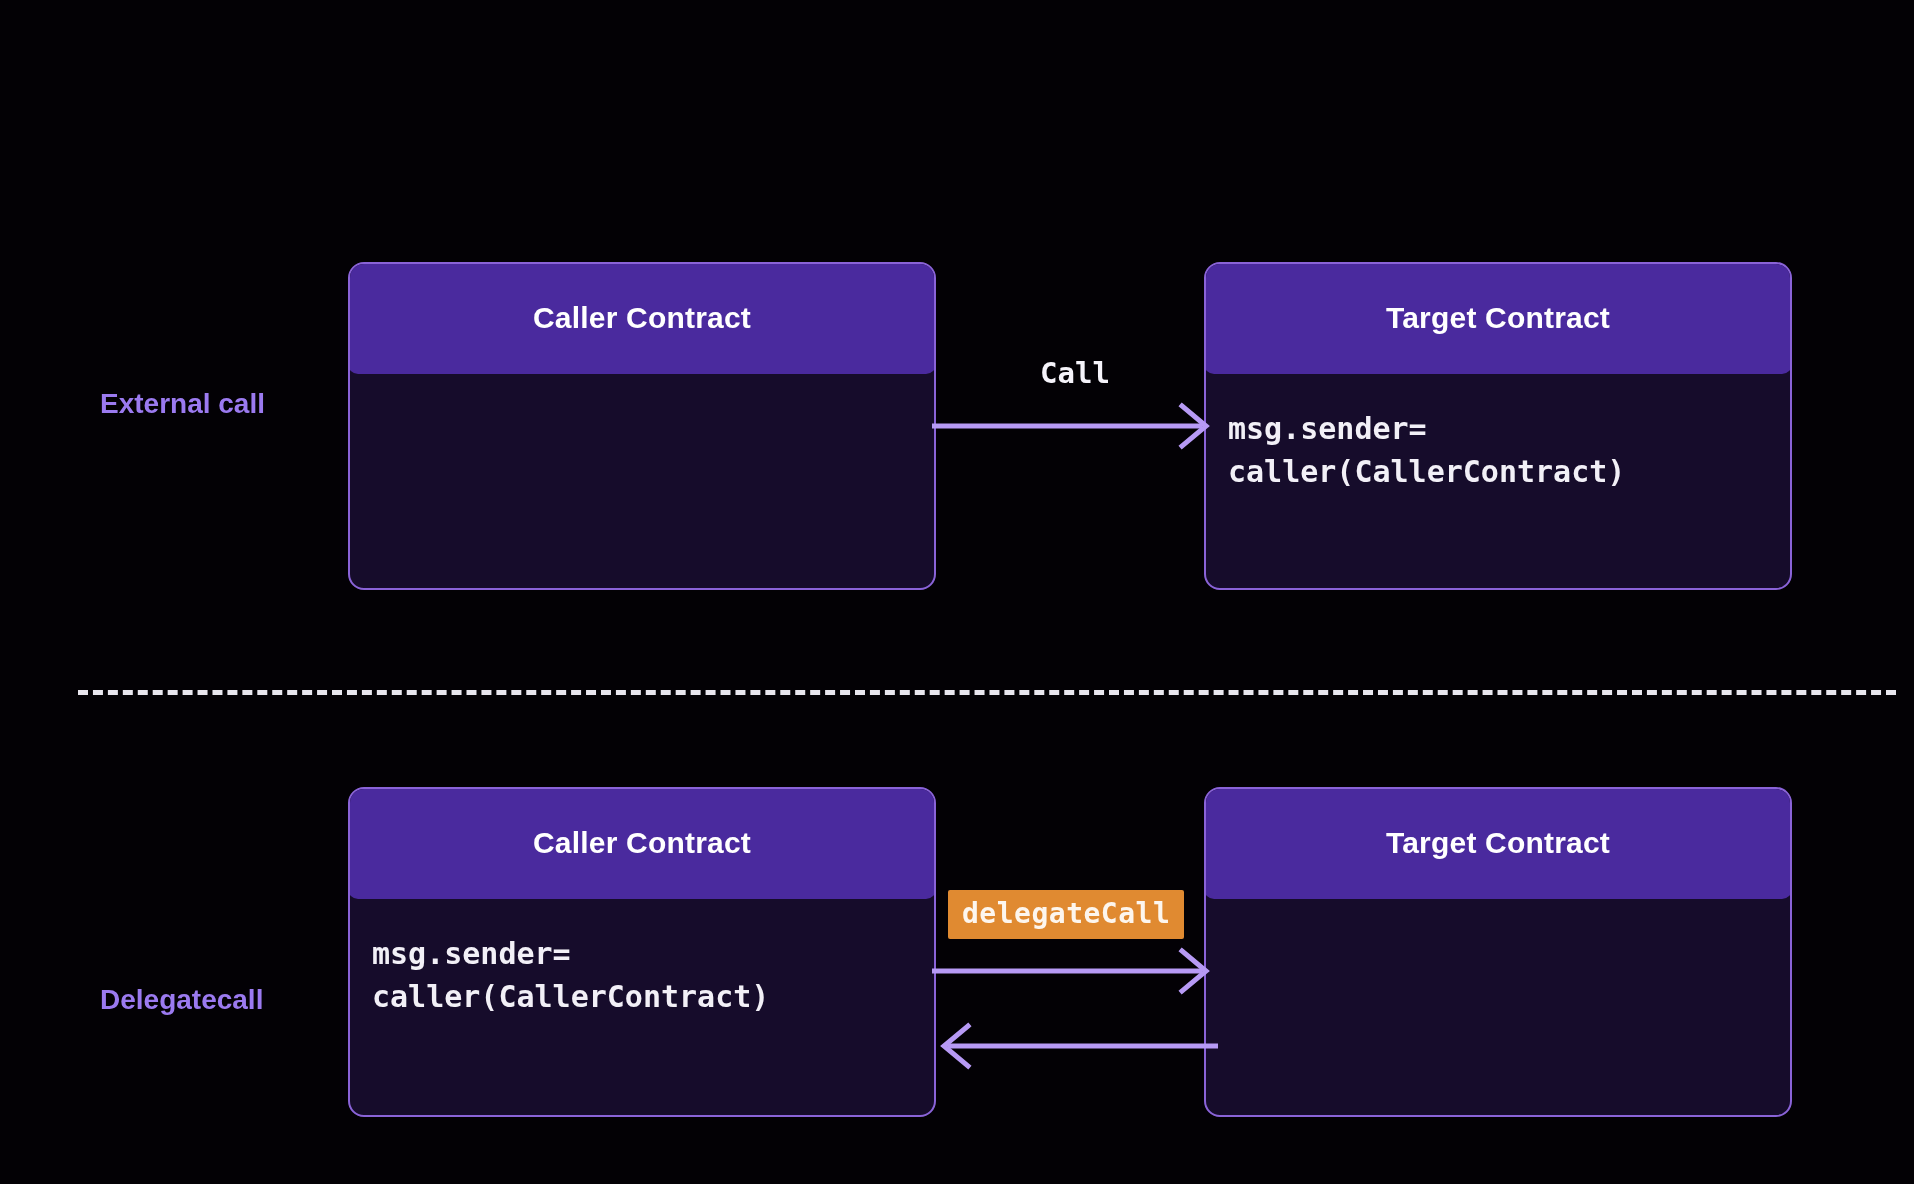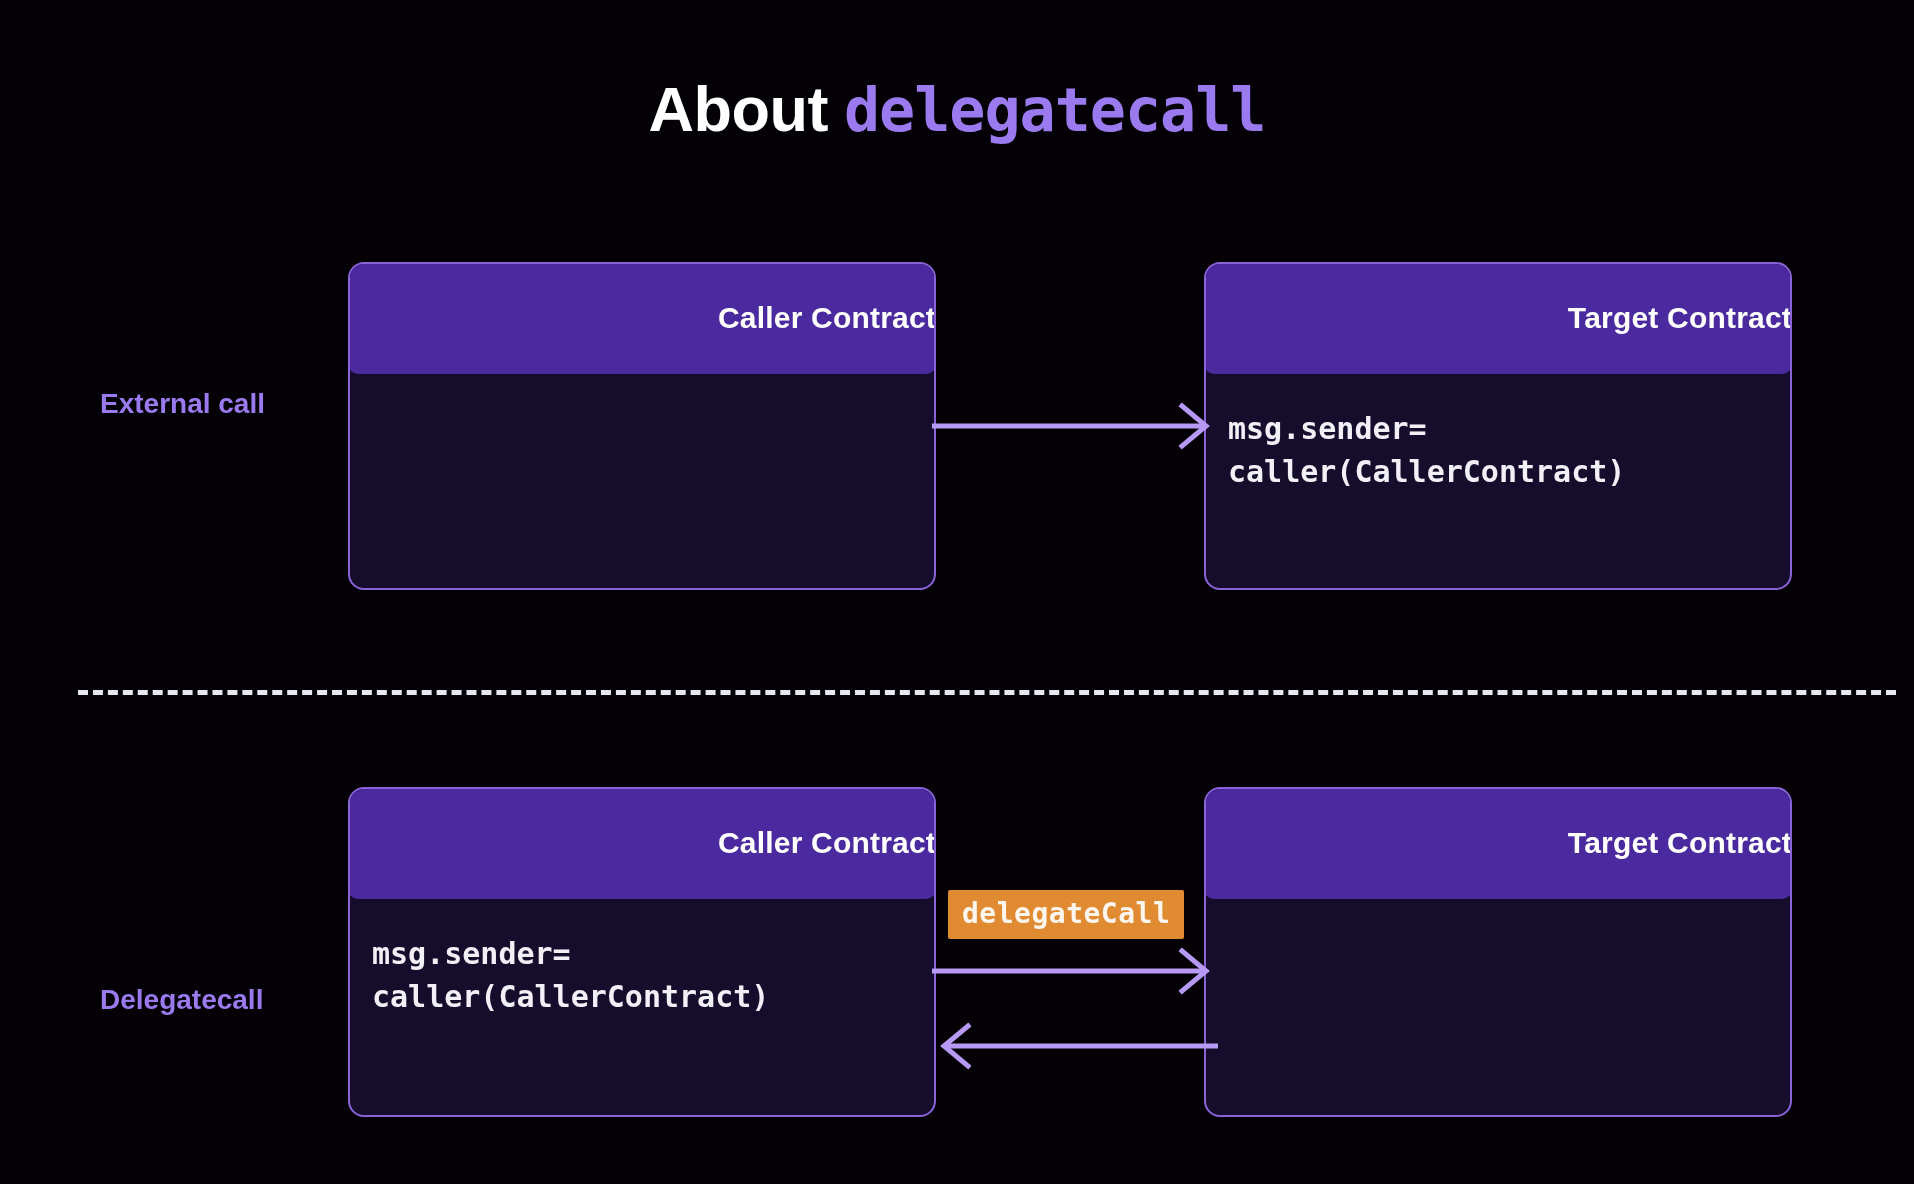--- a/index.html
+++ b/index.html
@@ -69,21 +69,21 @@
     border: 2px solid #8a63d8;
     box-sizing: border-box;
     overflow: hidden;
   }
   .contract-header {
     height: 112px;
     background: #4a2a9e;
     border-radius: 14px 14px 10px 10px;
     display: flex;
     align-items: center;
-    justify-content: flex-end;
+    justify-content: center;
     margin: -2px -2px 0 -2px;
   }
   .contract-title {
     font-family: "Liberation Sans", sans-serif;
     font-weight: bold;
     font-size: 30px;
     color: #ffffff;
     letter-spacing: 0.2px;
   }
   .contract-body {
@@ -152,23 +152,20 @@
     top: 690px;
     height: 0;
     border-top: 5px dashed #e8e6ee;
   }
 </style>
 </head>
 <body>
 
 <div class="stage">
 
-  <div class="page-title">
-    <span class="title-about">About</span><span class="title-code">delegatecall</span>
-  </div>
 
   <div class="row-label" id="label-external">External call</div>
 
   <div class="contract-box" id="box-caller-top">
     <div class="contract-header">
       <span class="contract-title">Caller Contract</span>
     </div>
     <div class="contract-body">
       <div class="code-text"></div>
     </div>
@@ -177,20 +174,21 @@
   <div class="contract-box" id="box-target-top">
     <div class="contract-header">
       <span class="contract-title">Target Contract</span>
     </div>
     <div class="contract-body">
       <div class="code-text">msg.sender=
 caller(CallerContract)</div>
     </div>
   </div>
 
+  <div class="arrow-label" id="label-call">Call</div>
 
   <svg class="arrow-svg" id="arrow-call" viewBox="0 0 290 52">
     <line x1="2" y1="26" x2="272" y2="26" stroke="#b79af5" stroke-width="5"></line>
     <polyline points="252,6 276,26 252,46" fill="none" stroke="#b79af5" stroke-width="5" stroke-linecap="square"></polyline>
   </svg>
 
   <div class="divider"></div>
 
   <div class="row-label" id="label-delegate">Delegatecall</div>
 

